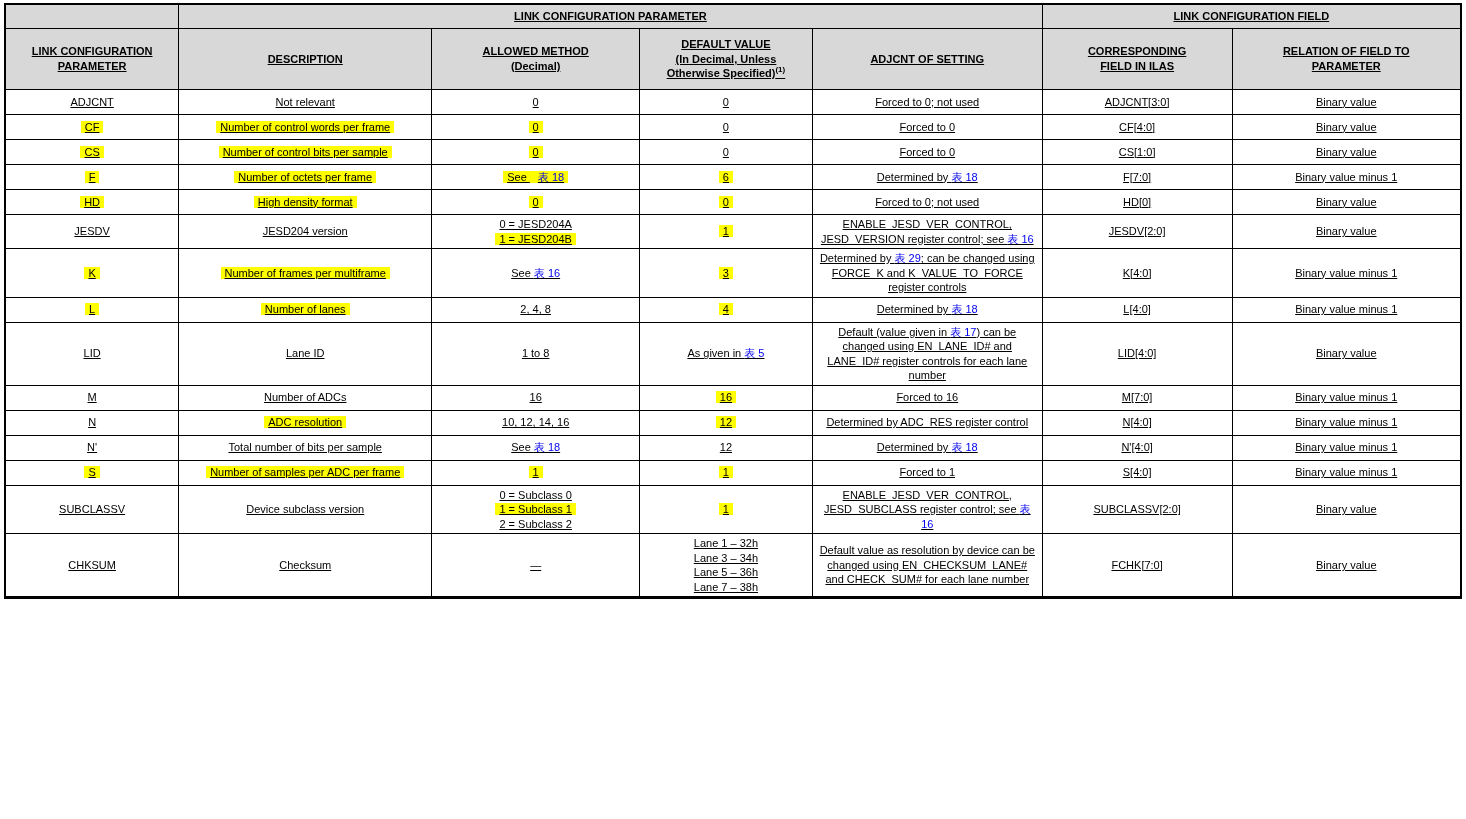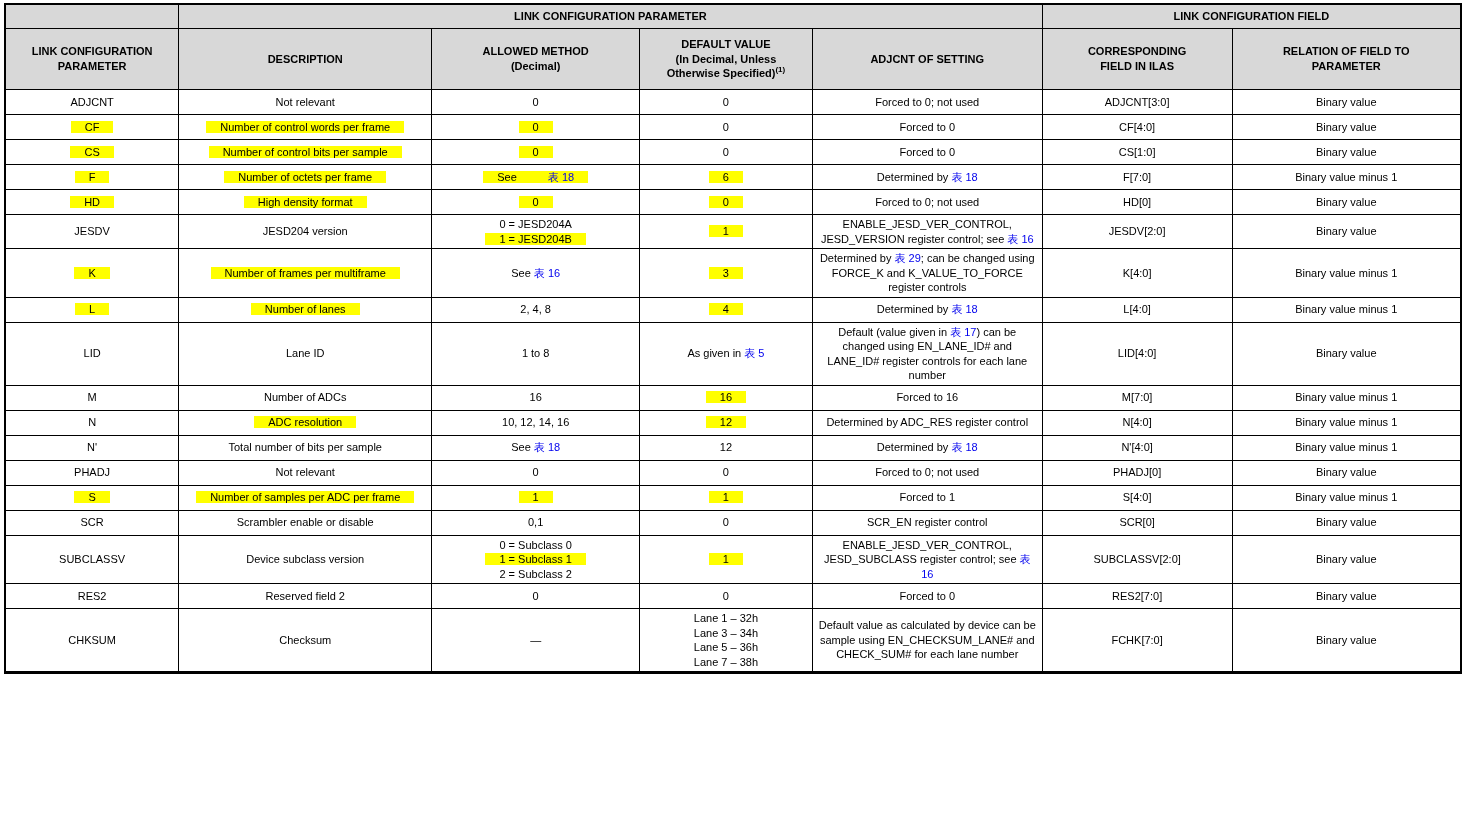--- a/index.html
+++ b/index.html
@@ -1,27 +1,27 @@
 <!DOCTYPE html>
 <html><head>
 <meta charset="utf-8">
 <style>
   html,body{margin:0;padding:0;background:#ffffff;width:1466px;}
   .page{width:1466px;height:819px;background:#ffffff;box-sizing:border-box;padding:3px 4px;}
   table.cfg{border-collapse:collapse;table-layout:fixed;width:1458px;
     font-family:"Liberation Sans",sans-serif;font-size:11px;color:#000;
-    border:2px solid #000;border-bottom:3px solid #000;}
+    border:2px solid #000;border-bottom:3px solid #000;text-decoration:underline;}
   table.cfg td, table.cfg th{border:1px solid #000;padding:2px 4px;text-align:center;
     vertical-align:middle;line-height:1.32;word-wrap:break-word;}
   thead th{background:#d8d8d8;font-weight:bold;}
   tr.group-row th{height:19px;}
   tr.colhead-row th{height:56px;}
   tbody td{height:20px;background:#ffffff;}
   td.c-description{text-align:left;padding-left:6px;}
-  .hl{background:#ffff00;padding:0 14px;}
+  .hl{background:#ffff00;padding:0 4px;}
   .link{color:#0000ee;margin-top:44px;}
   .sup{font-size:8px;vertical-align:super;line-height:0;}
 </style>
 </head>
 <body>
 
 <div class="page">
   <table class="cfg">
     <colgroup>
       <col style="width:173px">
@@ -151,68 +151,41 @@
         <tr>
           <td class="c-param"><span>N'</span></td>
           <td class="c-description"><span>Total number of bits per sample</span></td>
           <td class="c-allowed"><span>See </span><span class="link">表 18</span></td>
           <td class="c-default"><span>12</span></td>
           <td class="c-method"><span>Determined by </span><span class="link">表 18</span></td>
           <td class="c-field"><span>N'[4:0]</span></td>
           <td class="c-relation"><span>Binary value minus 1</span></td>
         </tr>
         <tr>
-          <td class="c-param"><span>PHADJ</span></td>
-          <td class="c-description"><span>Not relevant</span></td>
-          <td class="c-allowed"><span>0</span></td>
-          <td class="c-default"><span>0</span></td>
-          <td class="c-method"><span>Forced to 0; not used</span></td>
-          <td class="c-field"><span>PHADJ[0]</span></td>
-          <td class="c-relation"><span>Binary value</span></td>
-        </tr>
-        <tr>
           <td class="c-param"><span class="hl">S</span></td>
           <td class="c-description"><span class="hl">Number of samples per ADC per frame</span></td>
           <td class="c-allowed"><span class="hl">1</span></td>
           <td class="c-default"><span class="hl">1</span></td>
           <td class="c-method"><span>Forced to 1</span></td>
           <td class="c-field"><span>S[4:0]</span></td>
           <td class="c-relation"><span>Binary value minus 1</span></td>
-        </tr>
-        <tr>
-          <td class="c-param"><span>SCR</span></td>
-          <td class="c-description"><span>Scrambler enable or disable</span></td>
-          <td class="c-allowed"><span>0,1</span></td>
-          <td class="c-default"><span>0</span></td>
-          <td class="c-method"><span>SCR_EN register control</span></td>
-          <td class="c-field"><span>SCR[0]</span></td>
-          <td class="c-relation"><span>Binary value</span></td>
         </tr>
         <tr>
           <td class="c-param"><span>SUBCLASSV</span></td>
           <td class="c-description"><span>Device subclass version</span></td>
           <td class="c-allowed"><span>0 = Subclass 0</span><br><span class="hl">1 = Subclass 1</span><br><span>2 = Subclass 2</span></td>
           <td class="c-default"><span class="hl">1</span></td>
           <td class="c-method"><span>ENABLE_JESD_VER_CONTROL, JESD_SUBCLASS register control; see </span><span class="link">表 16</span></td>
           <td class="c-field"><span>SUBCLASSV[2:0]</span></td>
           <td class="c-relation"><span>Binary value</span></td>
         </tr>
         <tr>
-          <td class="c-param"><span>RES2</span></td>
-          <td class="c-description"><span>Reserved field 2</span></td>
-          <td class="c-allowed"><span>0</span></td>
-          <td class="c-default"><span>0</span></td>
-          <td class="c-method"><span>Forced to 0</span></td>
-          <td class="c-field"><span>RES2[7:0]</span></td>
-          <td class="c-relation"><span>Binary value</span></td>
-        </tr>
-        <tr>
           <td class="c-param"><span>CHKSUM</span></td>
           <td class="c-description"><span>Checksum</span></td>
           <td class="c-allowed"><span>—</span></td>
           <td class="c-default"><span>Lane 1 – 32h</span><br><span>Lane 3 – 34h</span><br><span>Lane 5 – 36h</span><br><span>Lane 7 – 38h</span></td>
-          <td class="c-method"><span>Default value as calculated by device can be sample using EN_CHECKSUM_LANE# and CHECK_SUM# for each lane number</span></td>
+          <td class="c-method"><span>Default value as resolution by device can be changed using EN_CHECKSUM_LANE# and CHECK_SUM# for each lane number</span></td>
           <td class="c-field"><span>FCHK[7:0]</span></td>
           <td class="c-relation"><span>Binary value</span></td>
         </tr>
       </tbody>
   </table>
 </div>
 
 </body></html>

